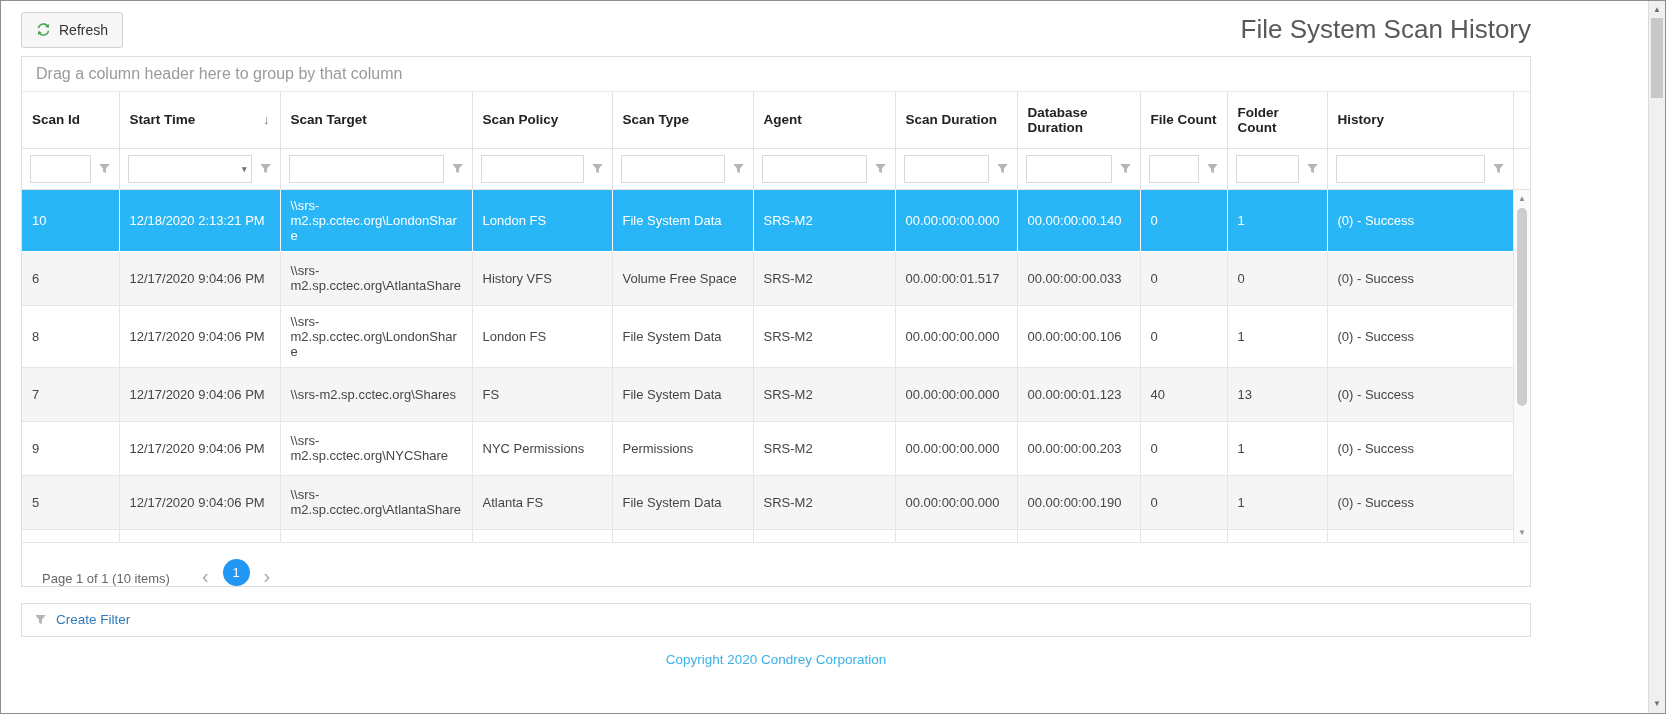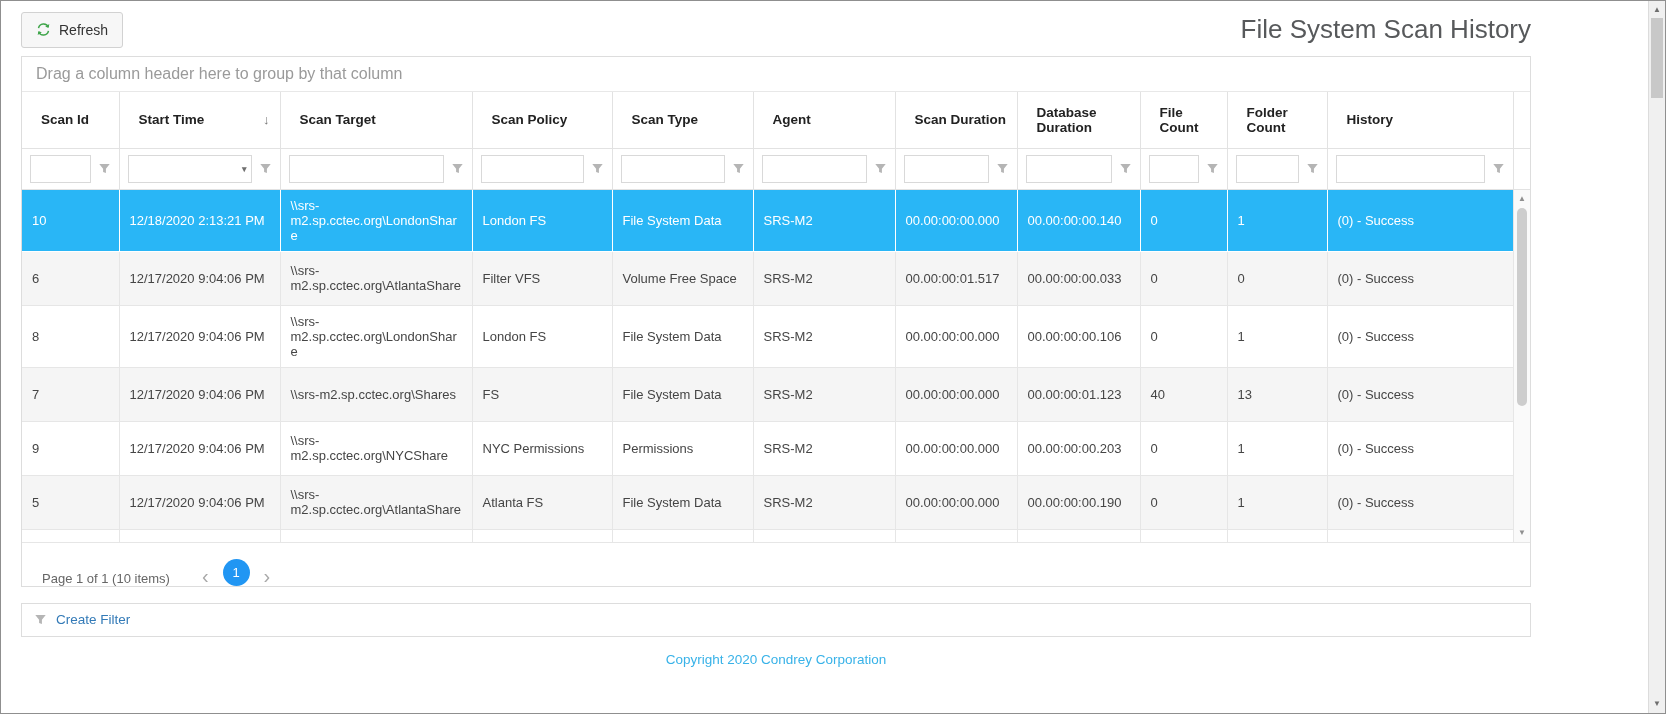--- a/index.html
+++ b/index.html
@@ -16,21 +16,21 @@
 
   
   .grid-box{border:1px solid #ddd;background:#fff;}
   .group-panel{height:35px;display:flex;align-items:center;padding:0 14px;font-size:16px;color:#9a9a9a;border-bottom:1px solid #e8e8e8;}
 
   table{border-collapse:collapse;table-layout:fixed;}
   .head-table{width:1508px;}
   .body-table{width:1491px;}
   .header-row th{height:56px;background:#fff;border-right:1px solid #e2e2e2;border-bottom:1px solid #e2e2e2;padding:8px 10px;text-align:left;vertical-align:middle;font-size:13.5px;font-weight:bold;color:#222;}
   .header-row th.spacer,.filter-row th.spacer{border-right:none;}
-  .th-wrap{display:flex;align-items:center;justify-content:space-between;margin-left:9px;}
+  .th-wrap{display:flex;align-items:center;justify-content:space-between;}
   .sort-arrow{font-size:13px;color:#757575;font-weight:normal;margin-left:4px;}
   .filter-row th{height:41px;border-right:1px solid #e2e2e2;border-bottom:1px solid #e2e2e2;padding:6px 8px;vertical-align:middle;}
   .filter-wrap{display:flex;align-items:center;}
   .filter-input{flex:1;min-width:0;height:28px;border:1px solid #d9d9d9;background:#fff;padding:0 6px;font-family:inherit;font-size:12.5px;color:#444;outline:none;}
   .combo{flex:1;min-width:0;position:relative;display:flex;}
   .combo .filter-input{padding-right:18px;width:100%;}
   .caret{position:absolute;right:5px;top:50%;transform:translateY(-52%);font-size:9px;color:#707070;}
   .funnel{width:13px;height:13px;margin-left:7px;flex:none;}
 
   .body-wrap{position:relative;height:352px;overflow:hidden;}
@@ -284,21 +284,21 @@
                 <td class="">00.00:00:00.000</td>
                 <td class="">00.00:00:00.140</td>
                 <td class="num">0</td>
                 <td class="num">1</td>
                 <td class="">(0) - Success</td>
               </tr>
               <tr class="data-row">
                 <td class="num">6</td>
                 <td class="">12/17/2020 9:04:06 PM</td>
                 <td class="">\\srs-m2.sp.cctec.org\AtlantaShare</td>
-                <td class="">Filter VFS</td>
+                <td class="">History VFS</td>
                 <td class="">Volume Free Space</td>
                 <td class="">SRS-M2</td>
                 <td class="">00.00:00:01.517</td>
                 <td class="">00.00:00:00.033</td>
                 <td class="num">0</td>
                 <td class="num">0</td>
                 <td class="">(0) - Success</td>
               </tr>
               <tr class="data-row">
                 <td class="num">8</td>

